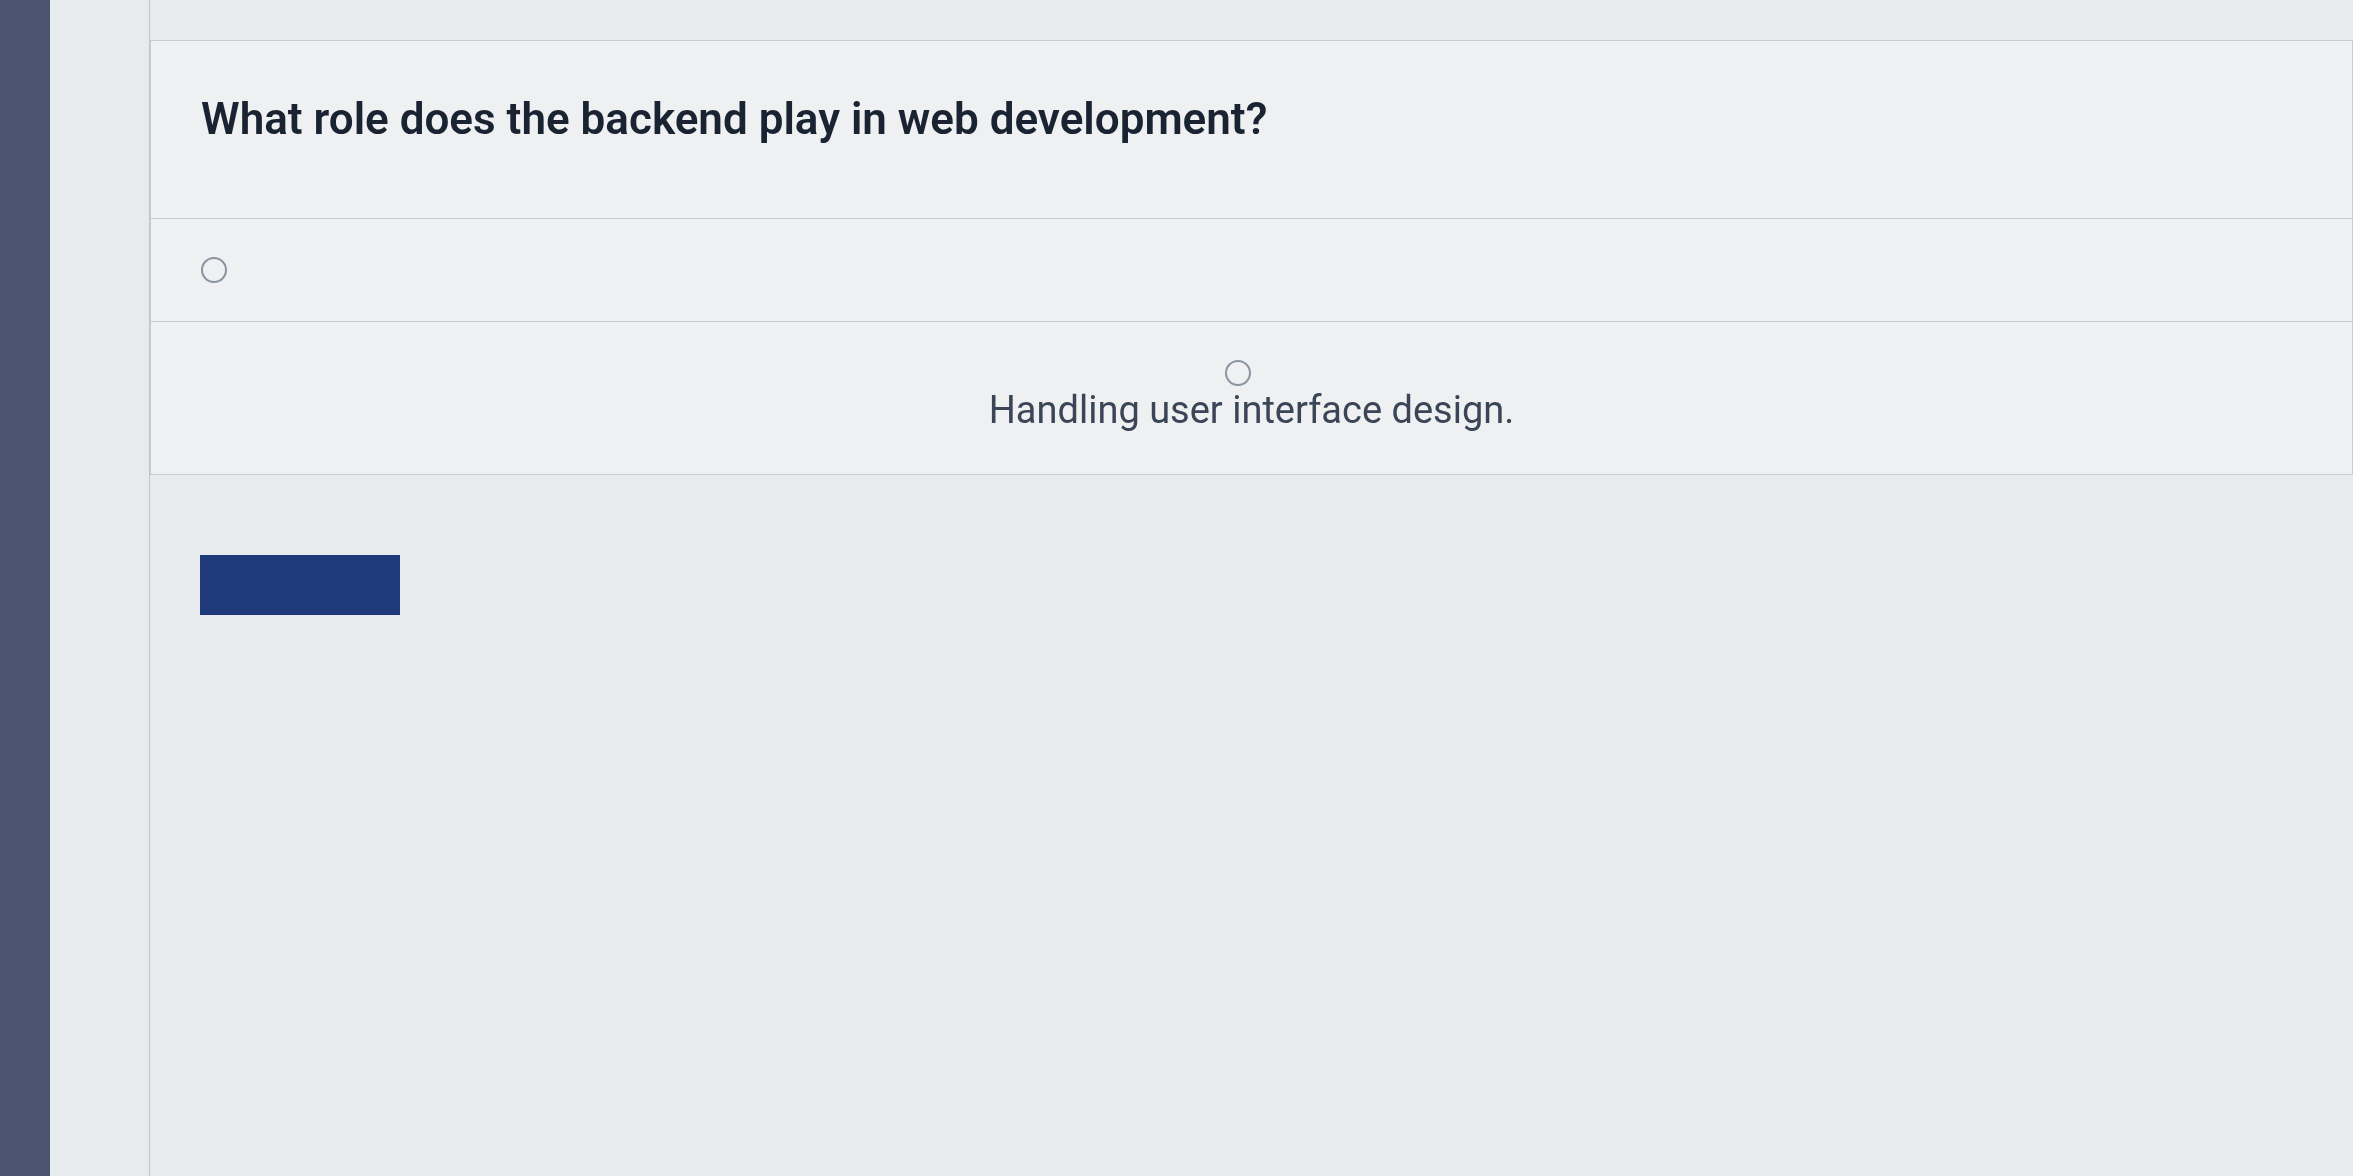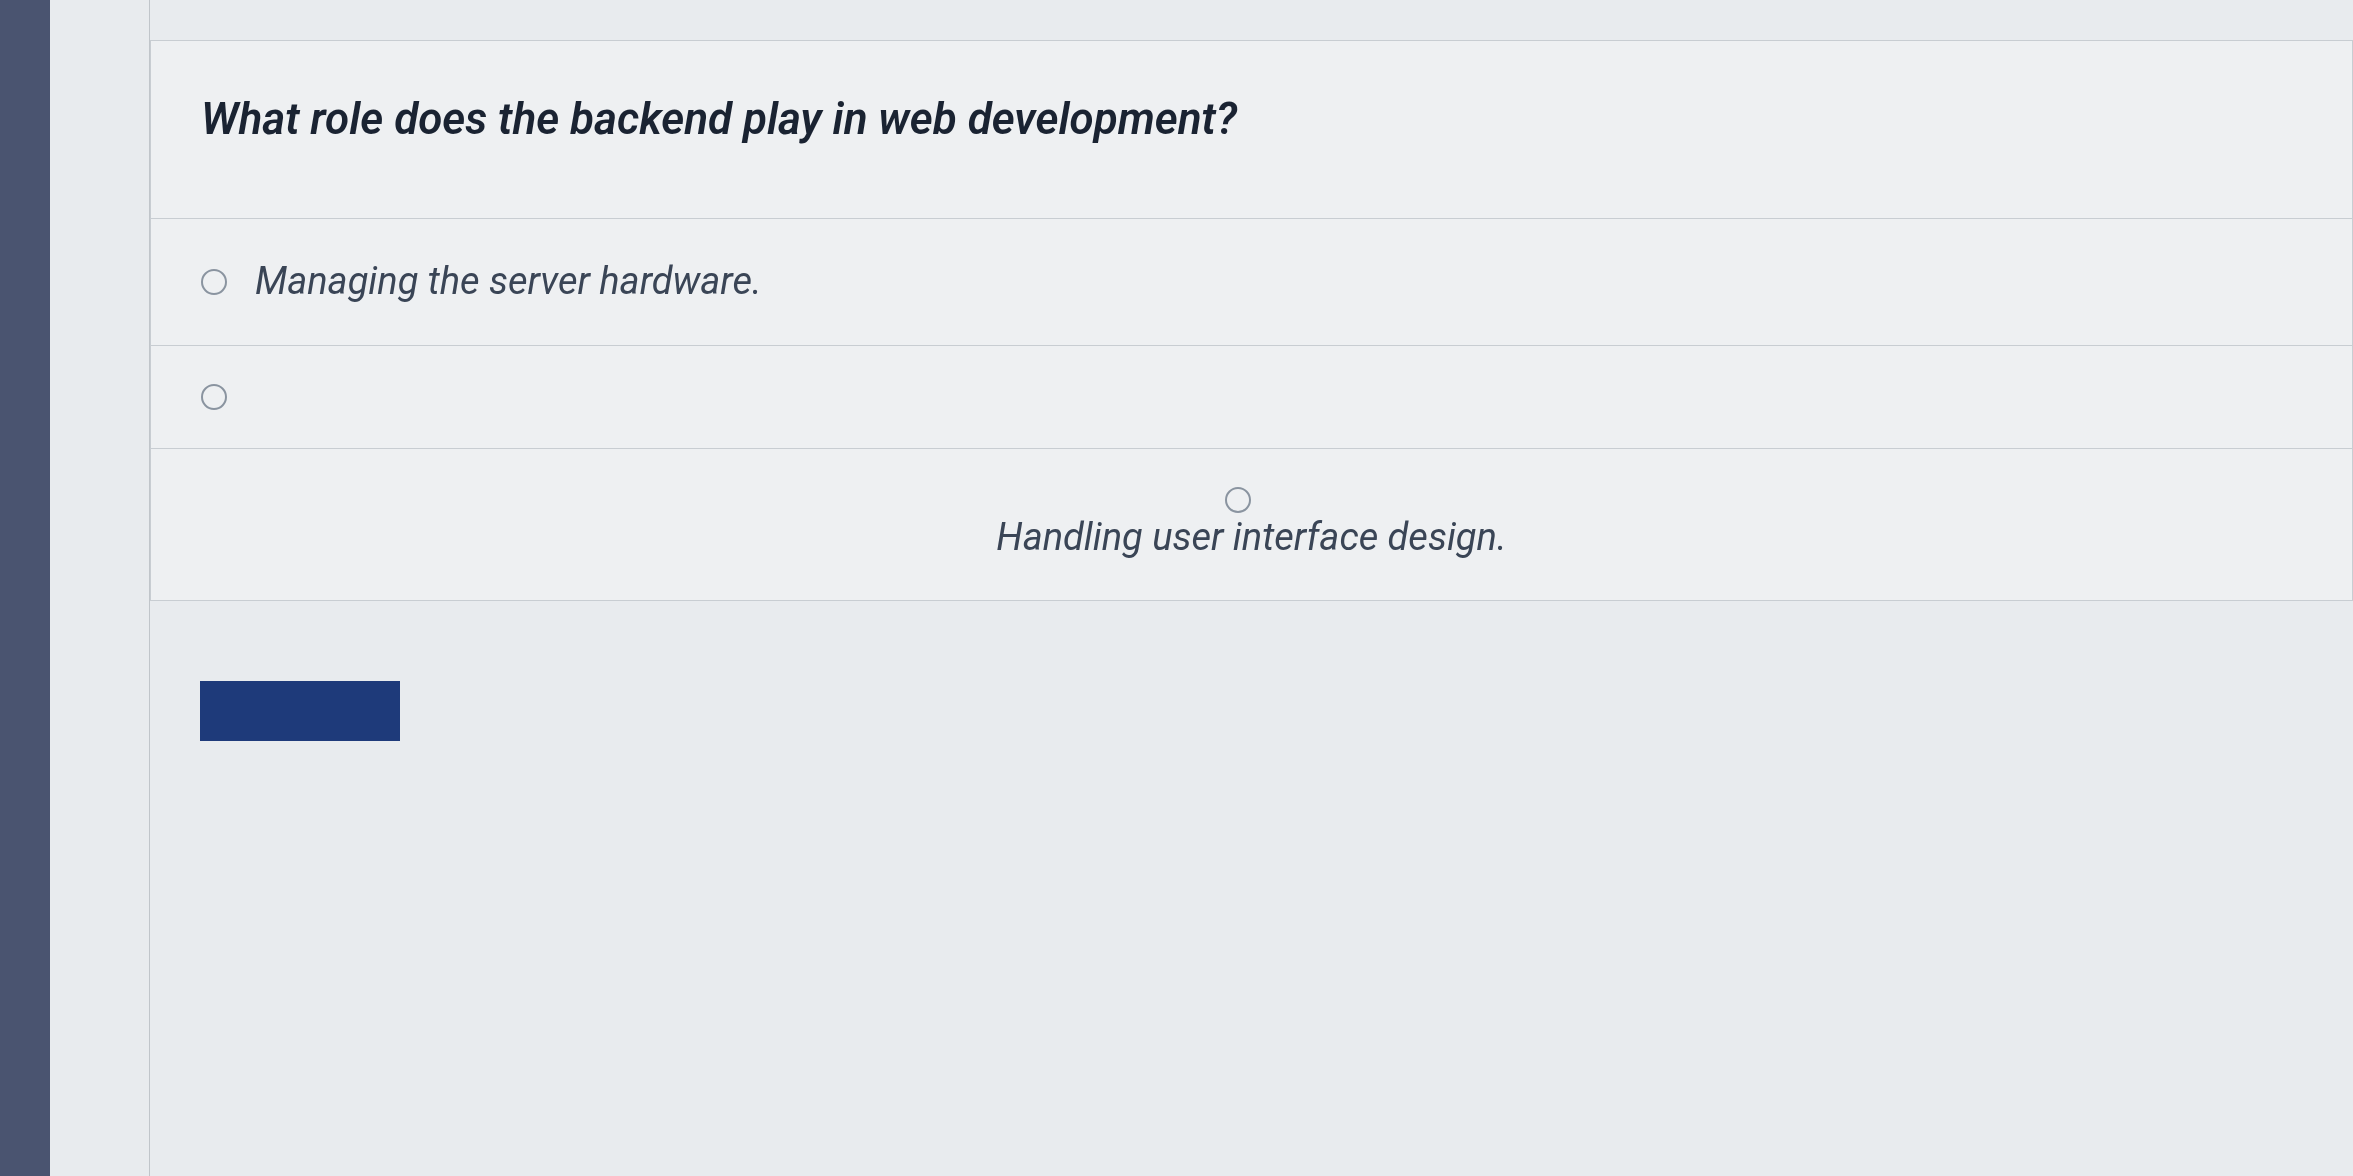--- a/index.html
+++ b/index.html
@@ -1,19 +1,18 @@
 <!DOCTYPE html>
 <html><head>
   <meta charset="utf-8">
   <style>
     * {
       margin: 0;
       padding: 0;
       box-sizing: border-box;
-      font-style: italic;
     }
     body {
       font-family: -apple-system, BlinkMacSystemFont, "Segoe UI", Roboto, Helvetica, Arial, sans-serif;
       background: #d8dce0;
       padding: 0;
       min-height: 100vh;
     }
     .page-wrapper {
       display: flex;
       min-height: 100vh;
@@ -94,24 +93,20 @@
 <body>
 
 <div class="page-wrapper">
   <div class="left-sidebar"></div>
   <div class="sidebar-divider"></div>
   <div class="main-content">
     <div class="question-container">
       <div class="question-text">What role does the backend play in web development?</div>
       <div class="options-list">
 
-        <div class="option-row">
-          <span class="radio-circle"></span>
-          <span class="option-label">Managing the server hardware.</span>
-        </div>
 
 
         <div class="option-row">
           <span class="radio-circle"></span>
         </div>
 
         <div class="option-row">
           <span class="radio-circle"></span>
           <span class="option-label">Handling user interface design.</span>
         </div>

